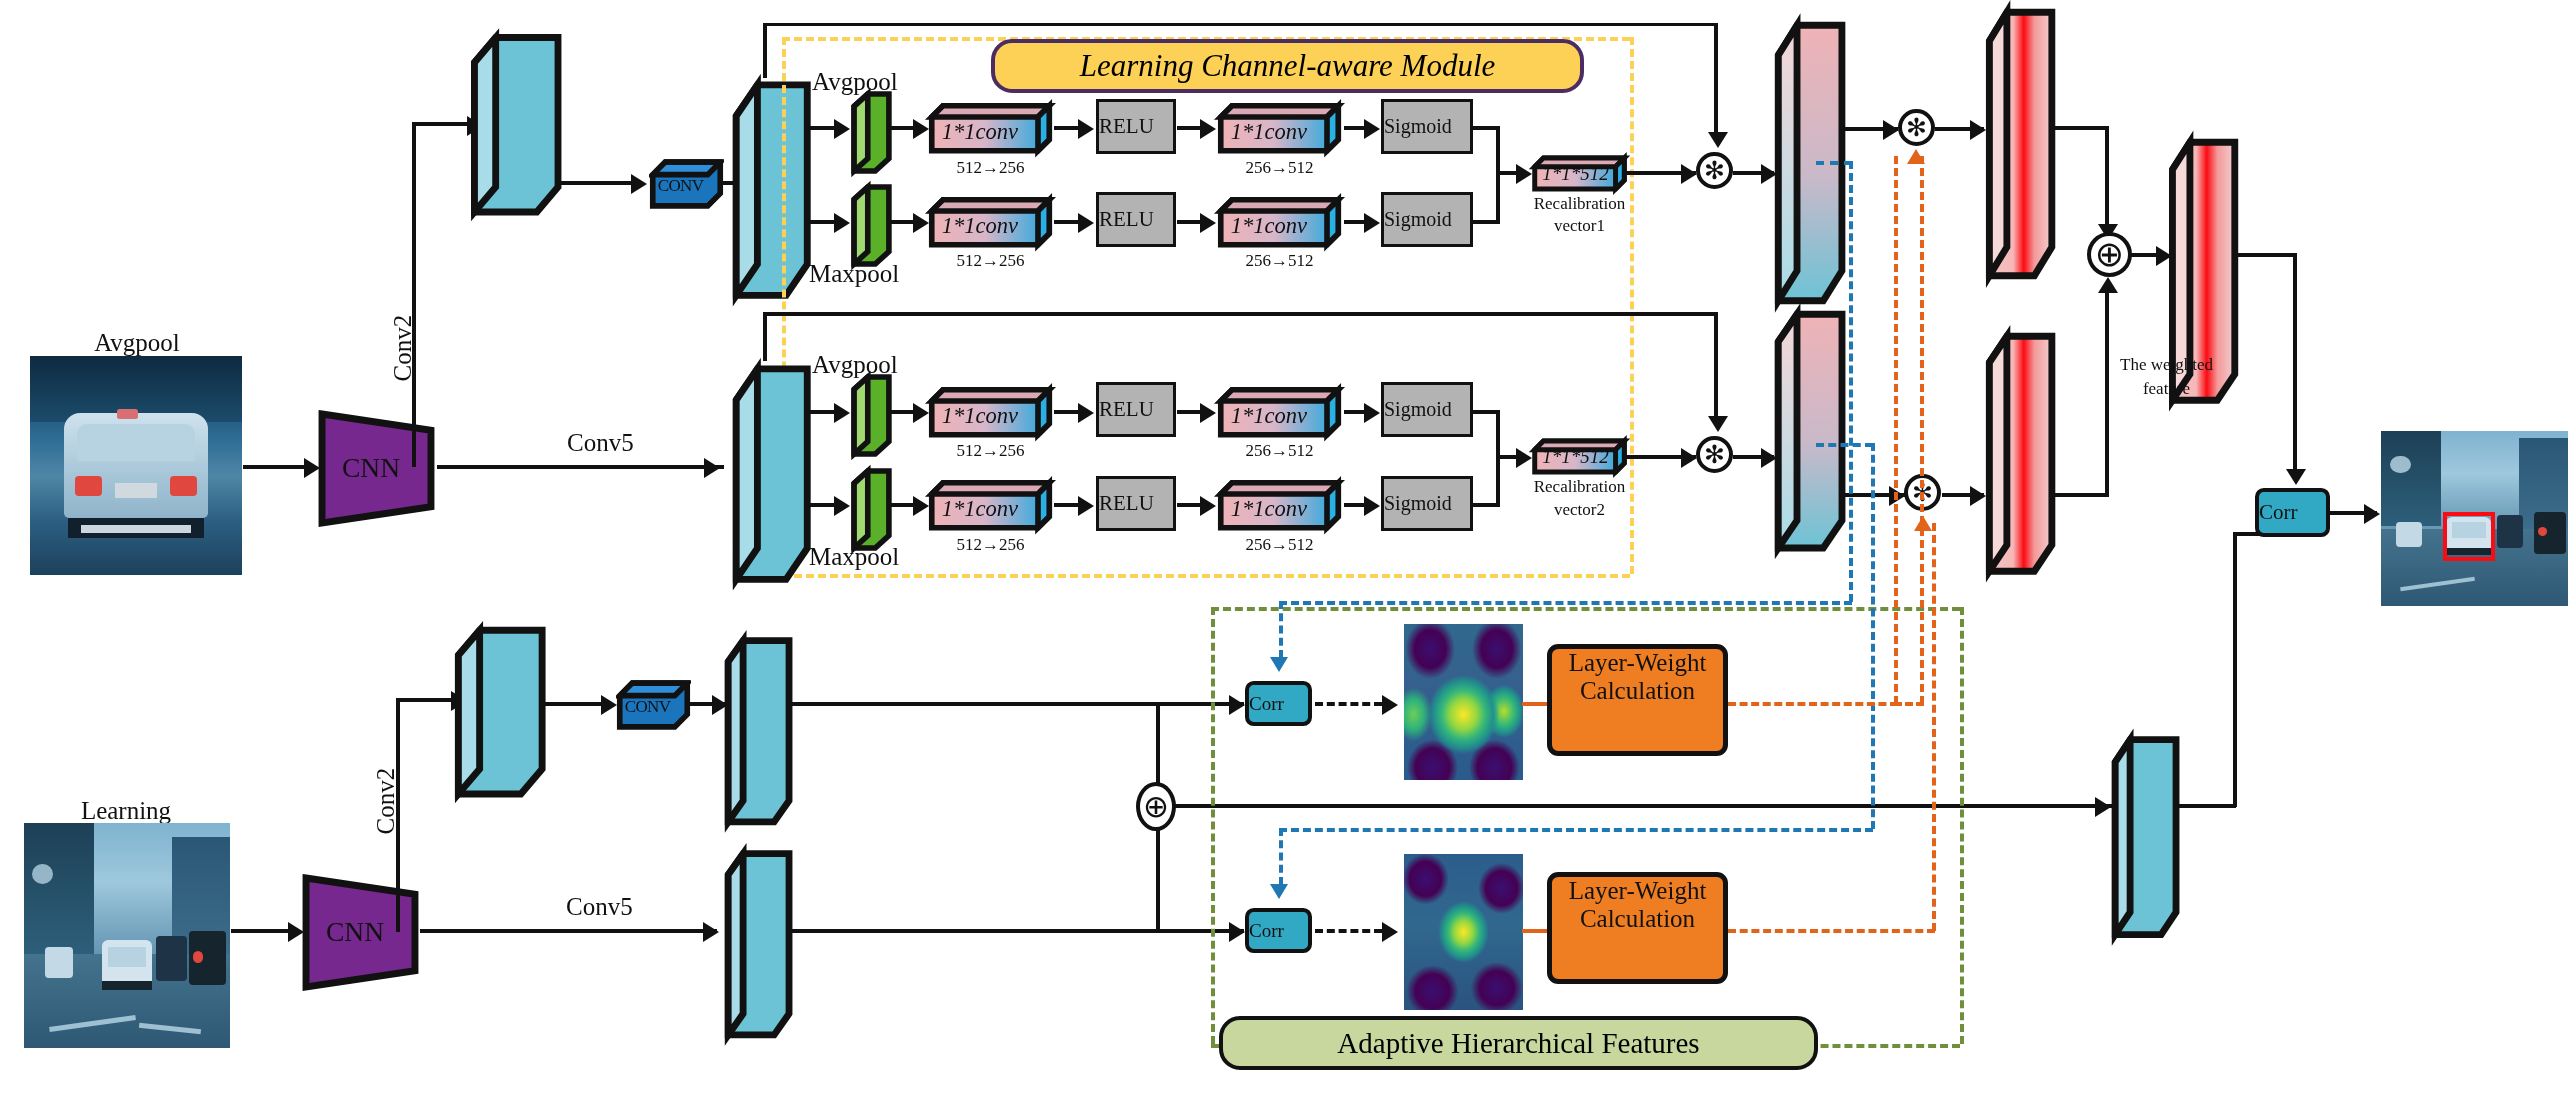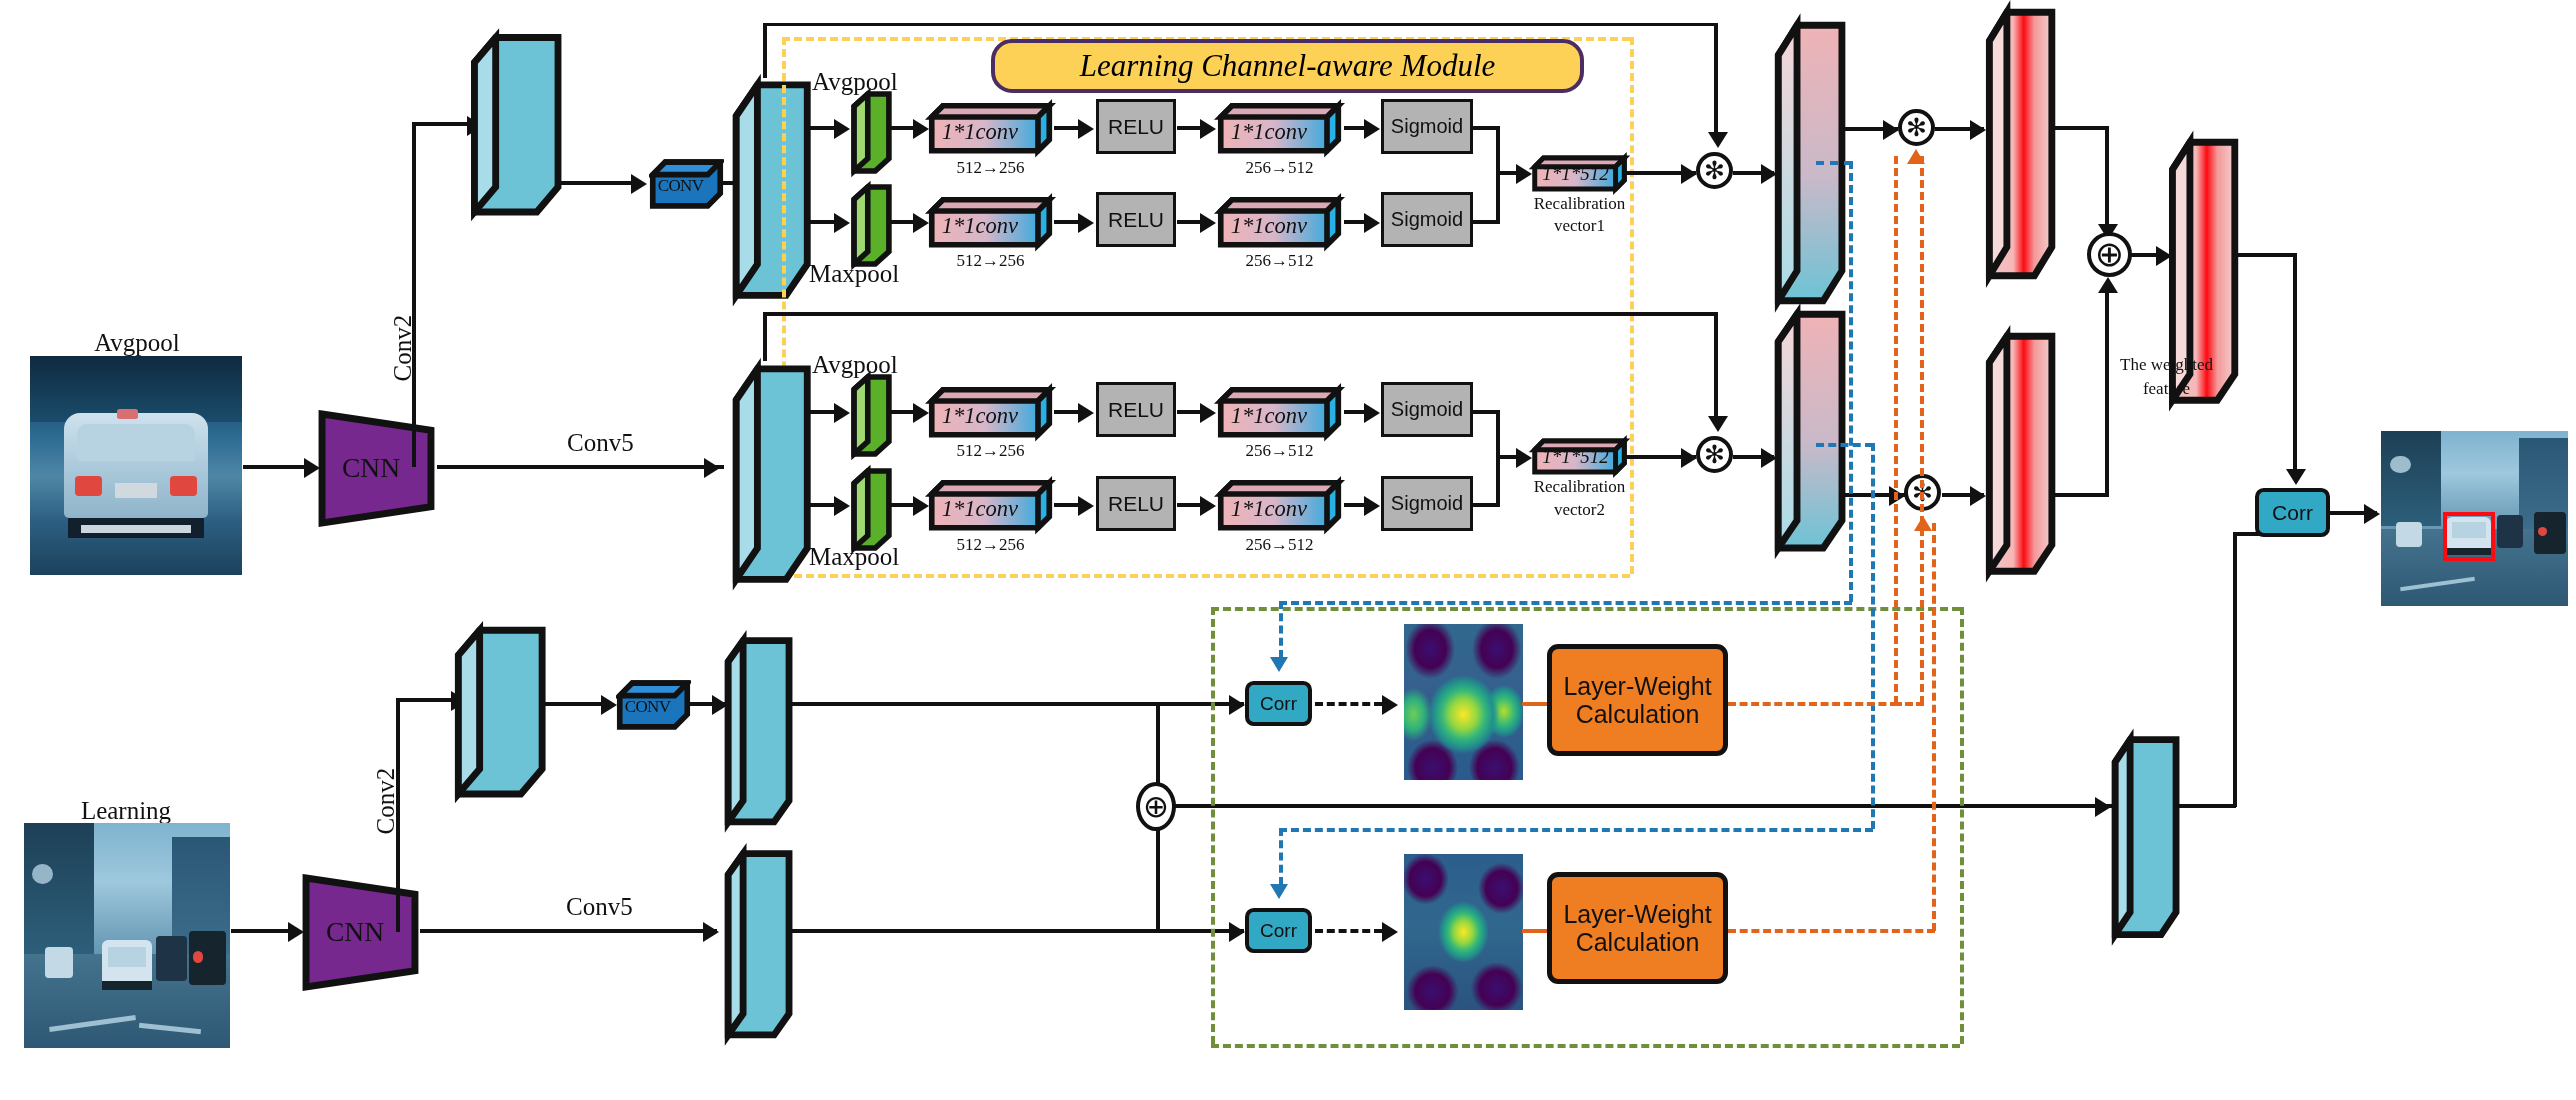--- a/index.html
+++ b/index.html
@@ -13,23 +13,23 @@
   .lbl-30{font-size:25px;}
   .lbl-sm{font-size:17px;}
   .lbl-ctr{text-align:center;}
   .vert{transform-origin:center center;}
 
   
   .slab{position:absolute;font-style:italic;}
   .slab svg{display:block;overflow:visible;}
 
   
-  .box{position:absolute;display:flex;align-items:center;justify-content:center;
+  .box{position:absolute;display:flex;align-items:center;justify-content:flex-start;
        border:3.7px solid #111;box-sizing:border-box;color:#111;
-       font-family:Liberation Sans, sans-serif;text-align:center;}
+       font-family:Liberation Serif, serif;text-align:center;}
   .gray{background:#b3b3b3;}
   .corr{background:#31a8c4;border-radius:8.7px;border-width:4.4px;}
   .lwc{background:#ef7d22;border-radius:11.2px;border-width:5px;line-height:1.12;}
 
   
   .banner{position:absolute;display:flex;align-items:center;justify-content:center;
           border-radius:21px;box-sizing:border-box;font-family:"Liberation Serif",serif;}
   .banner-lcm{background:#fcd155;border:4.4px solid #4b2d63;font-style:italic;}
   .banner-ahf{background:#c7d79e;border:4.4px solid #111;}
 
@@ -621,20 +621,23 @@
     <span>⊕</span>
   </div>
   <div class="ln hln" style="left:1175px;top:804px;width:941px;"></div>
   <div class="arrow-r" style="left:2095px;top:797px;"></div>
 
   <div class="dash dash-h d-green" style="left:1211px;top:607px;width:749px;"></div>
   <div class="dash dash-v d-green" style="left:1211px;top:607px;height:437px;"></div>
   <div class="dash dash-v d-green" style="left:1960px;top:607px;height:437px;"></div>
   <div class="dash dash-h d-green" style="left:1211px;top:1044px;width:749px;"></div>
 
+  <div class="banner banner-ahf" style="left:1219px;top:1016px;width:599px;height:54px;">
+    <span style="font-size:29px;">Adaptive Hierarchical Features</span>
+  </div>
 
   <div class="box corr" style="left:1245px;top:681px;width:67px;height:45px;">
     <span style="font-size:19px;">Corr</span>
   </div>
 
   <div class="dash dash-black-h" style="left:1315px;top:702px;width:67px;"></div>
   <div class="arrow-r" style="left:1382px;top:695px;"></div>
 
   <div class="heat" style="left:1404px;top:624px;width:119px;height:156px;
               background:

